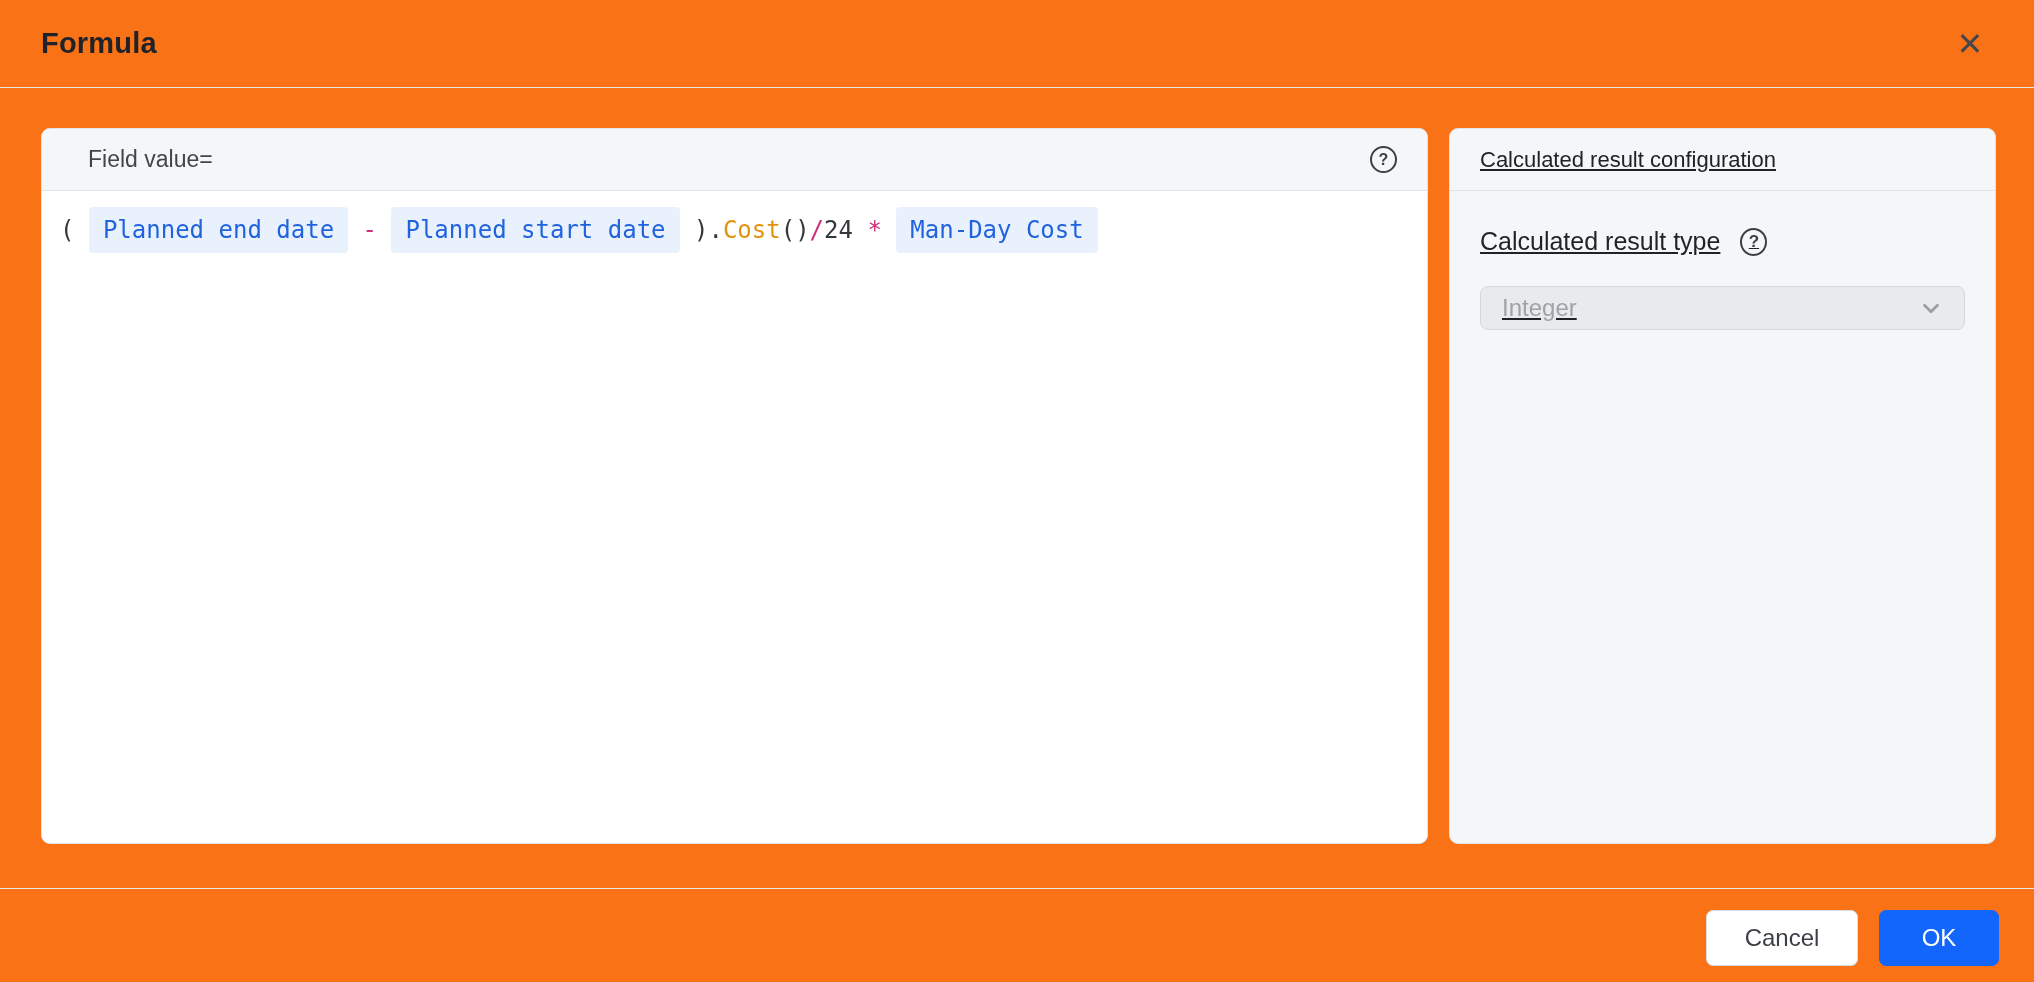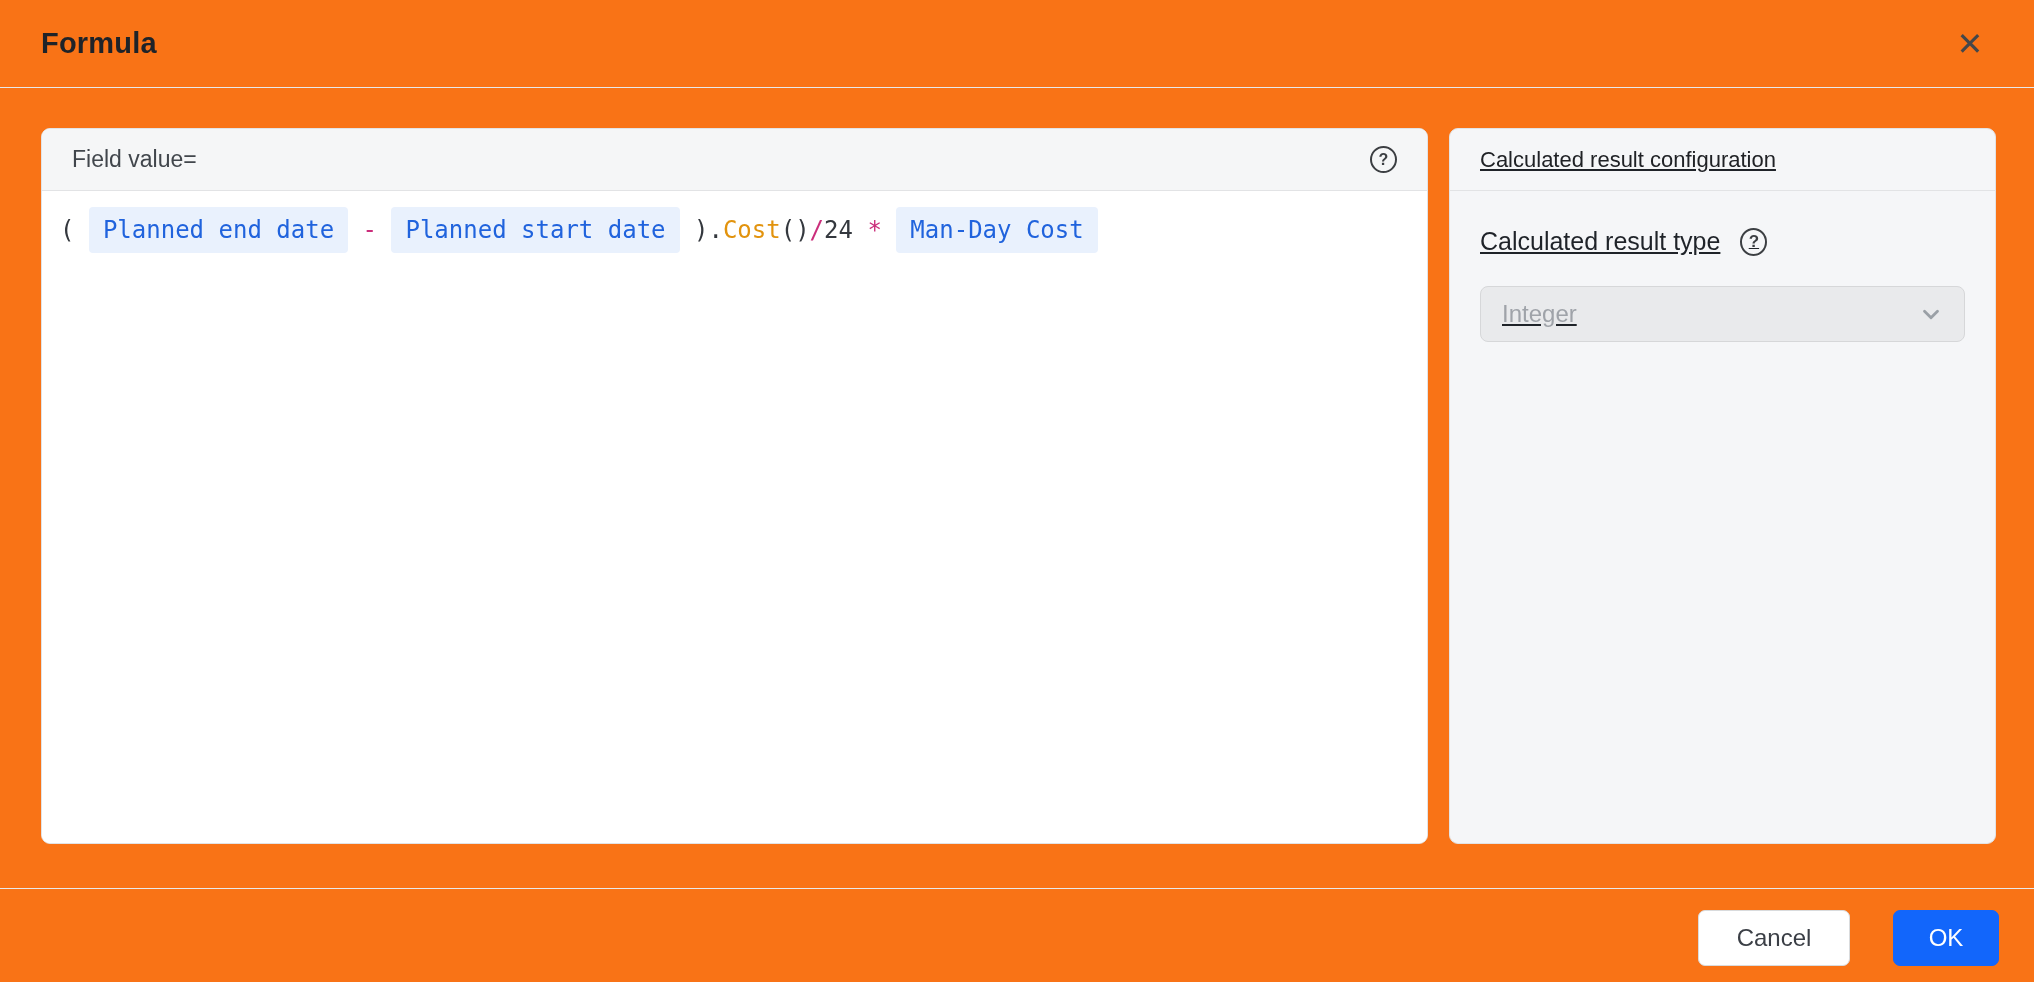--- a/index.html
+++ b/index.html
@@ -28,21 +28,21 @@
   .editor-panel { flex:1; background:#ffffff; }
   .result-panel { width:547px; flex:0 0 547px; background:#f5f6f8;text-decoration:underline; }
 
   .panel-header {
     height:62px; flex:0 0 62px;
     display:flex; align-items:center; justify-content:space-between;
     padding:0 30px; border-bottom:1px solid #e2e3e5;
     background:#f5f6f7;
   }
   .result-panel .panel-header { background:transparent; }
-  .panel-header-label { font-size:23px; color:#41464c; }
+  .panel-header-label { font-size:23px; color:#41464c;margin-left:16px; }
   .result-panel-title { font-size:22px; font-weight:500; color:#202226; }
 
   .help-link {
     display:flex; align-items:center; gap:11px; cursor:pointer;
     border:none; background:transparent; font-size:22px; color:#303236; font-family:inherit;
   }
   .q-icon {
     width:27px; height:27px; border:2px solid #3c3f43; border-radius:50%;
     display:inline-flex; align-items:center; justify-content:center;
     font-size:16px; font-weight:600; color:#3c3f43; flex:0 0 27px; line-height:1;
@@ -60,39 +60,39 @@
   .tok.operator { color:var(--operator, #cb2e7b); }
   .tok.function { color:var(--function, #e2930d); }
 
   
   .result-body { padding:36px 30px; display:flex; flex-direction:column; }
   .type-label-row { display:flex; align-items:center; gap:20px; margin-bottom:30px; }
   .type-label { font-size:25px; font-weight:500; color:#1f2329; }
   .type-label-row .q-icon { width:28px; height:28px; font-size:17px; }
 
   .select-box {
-    height:56px; background:#e9eaec; border:1px solid #d6d7d9; border-radius:8px;
+    height:44px; background:#e9eaec; border:1px solid #d6d7d9; border-radius:8px;
     display:flex; align-items:center; justify-content:space-between;
     padding:0 20px 0 21px; cursor:default;text-align:center;
   }
   .select-value { font-size:24px; color:#9fa3a9; }
   .chevron-down { width:26px; height:26px; display:block; }
 
   
   .modal-footer {
     flex:0 0 94px; border-top:1px solid #e8e9eb; margin-top:43px;
     display:flex; justify-content:flex-end; align-items:flex-start;
-    padding:21px 35px 0 0;
+    gap:21px; padding:21px 35px 0 0;
   }
   .btn {
     height:56px; border-radius:7px; font-size:24px; font-family:inherit; cursor:pointer;
     display:flex; align-items:center; justify-content:center;
   }
   .btn-cancel { width:152px; background:#ffffff; border:1px solid #d9dbdd; color:#3b3f46; }
-  .btn-ok { width:106px; background:var(--accent, #1266fb); border:1px solid var(--accent, #1266fb); color:#ffffff;margin-left:43px; }
+  .btn-ok { width:120px; background:var(--accent, #1266fb); border:1px solid var(--accent, #1266fb); color:#ffffff; }
 </style>
 </head>
 <body>
 
 <div class="modal">
 
   <div class="modal-header">
     <div class="modal-title">Formula</div>
     <button class="close-btn">
       <span>✕</span>

